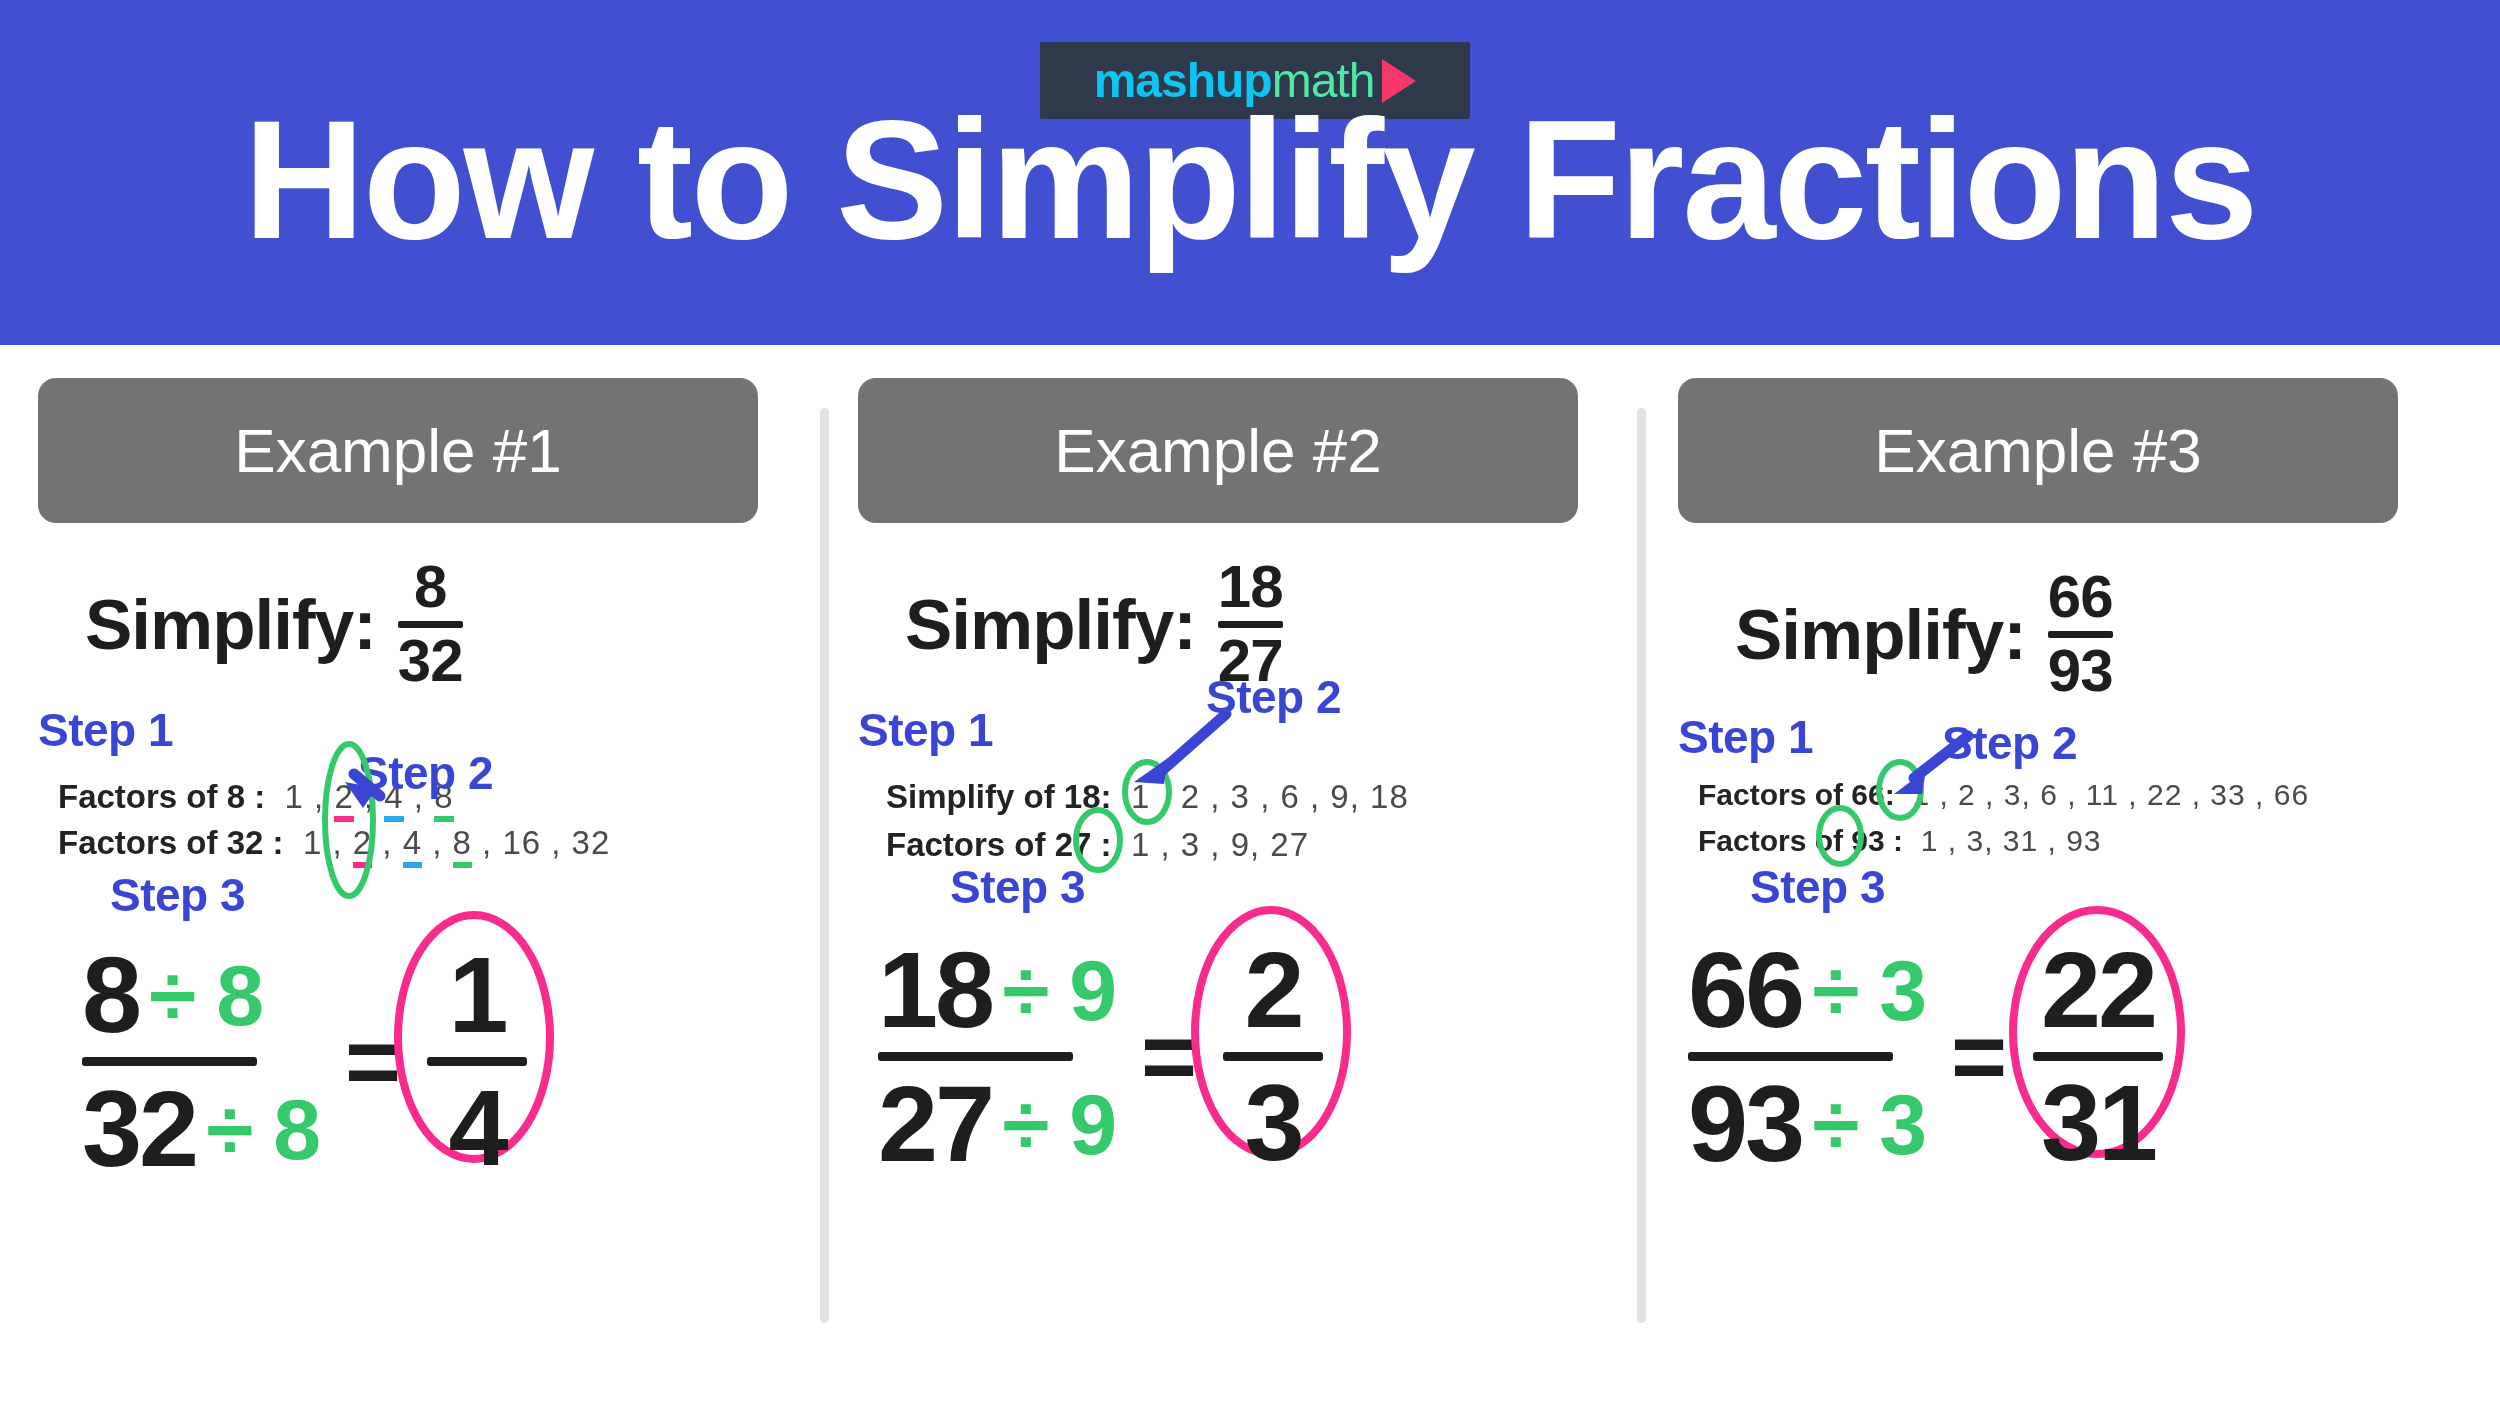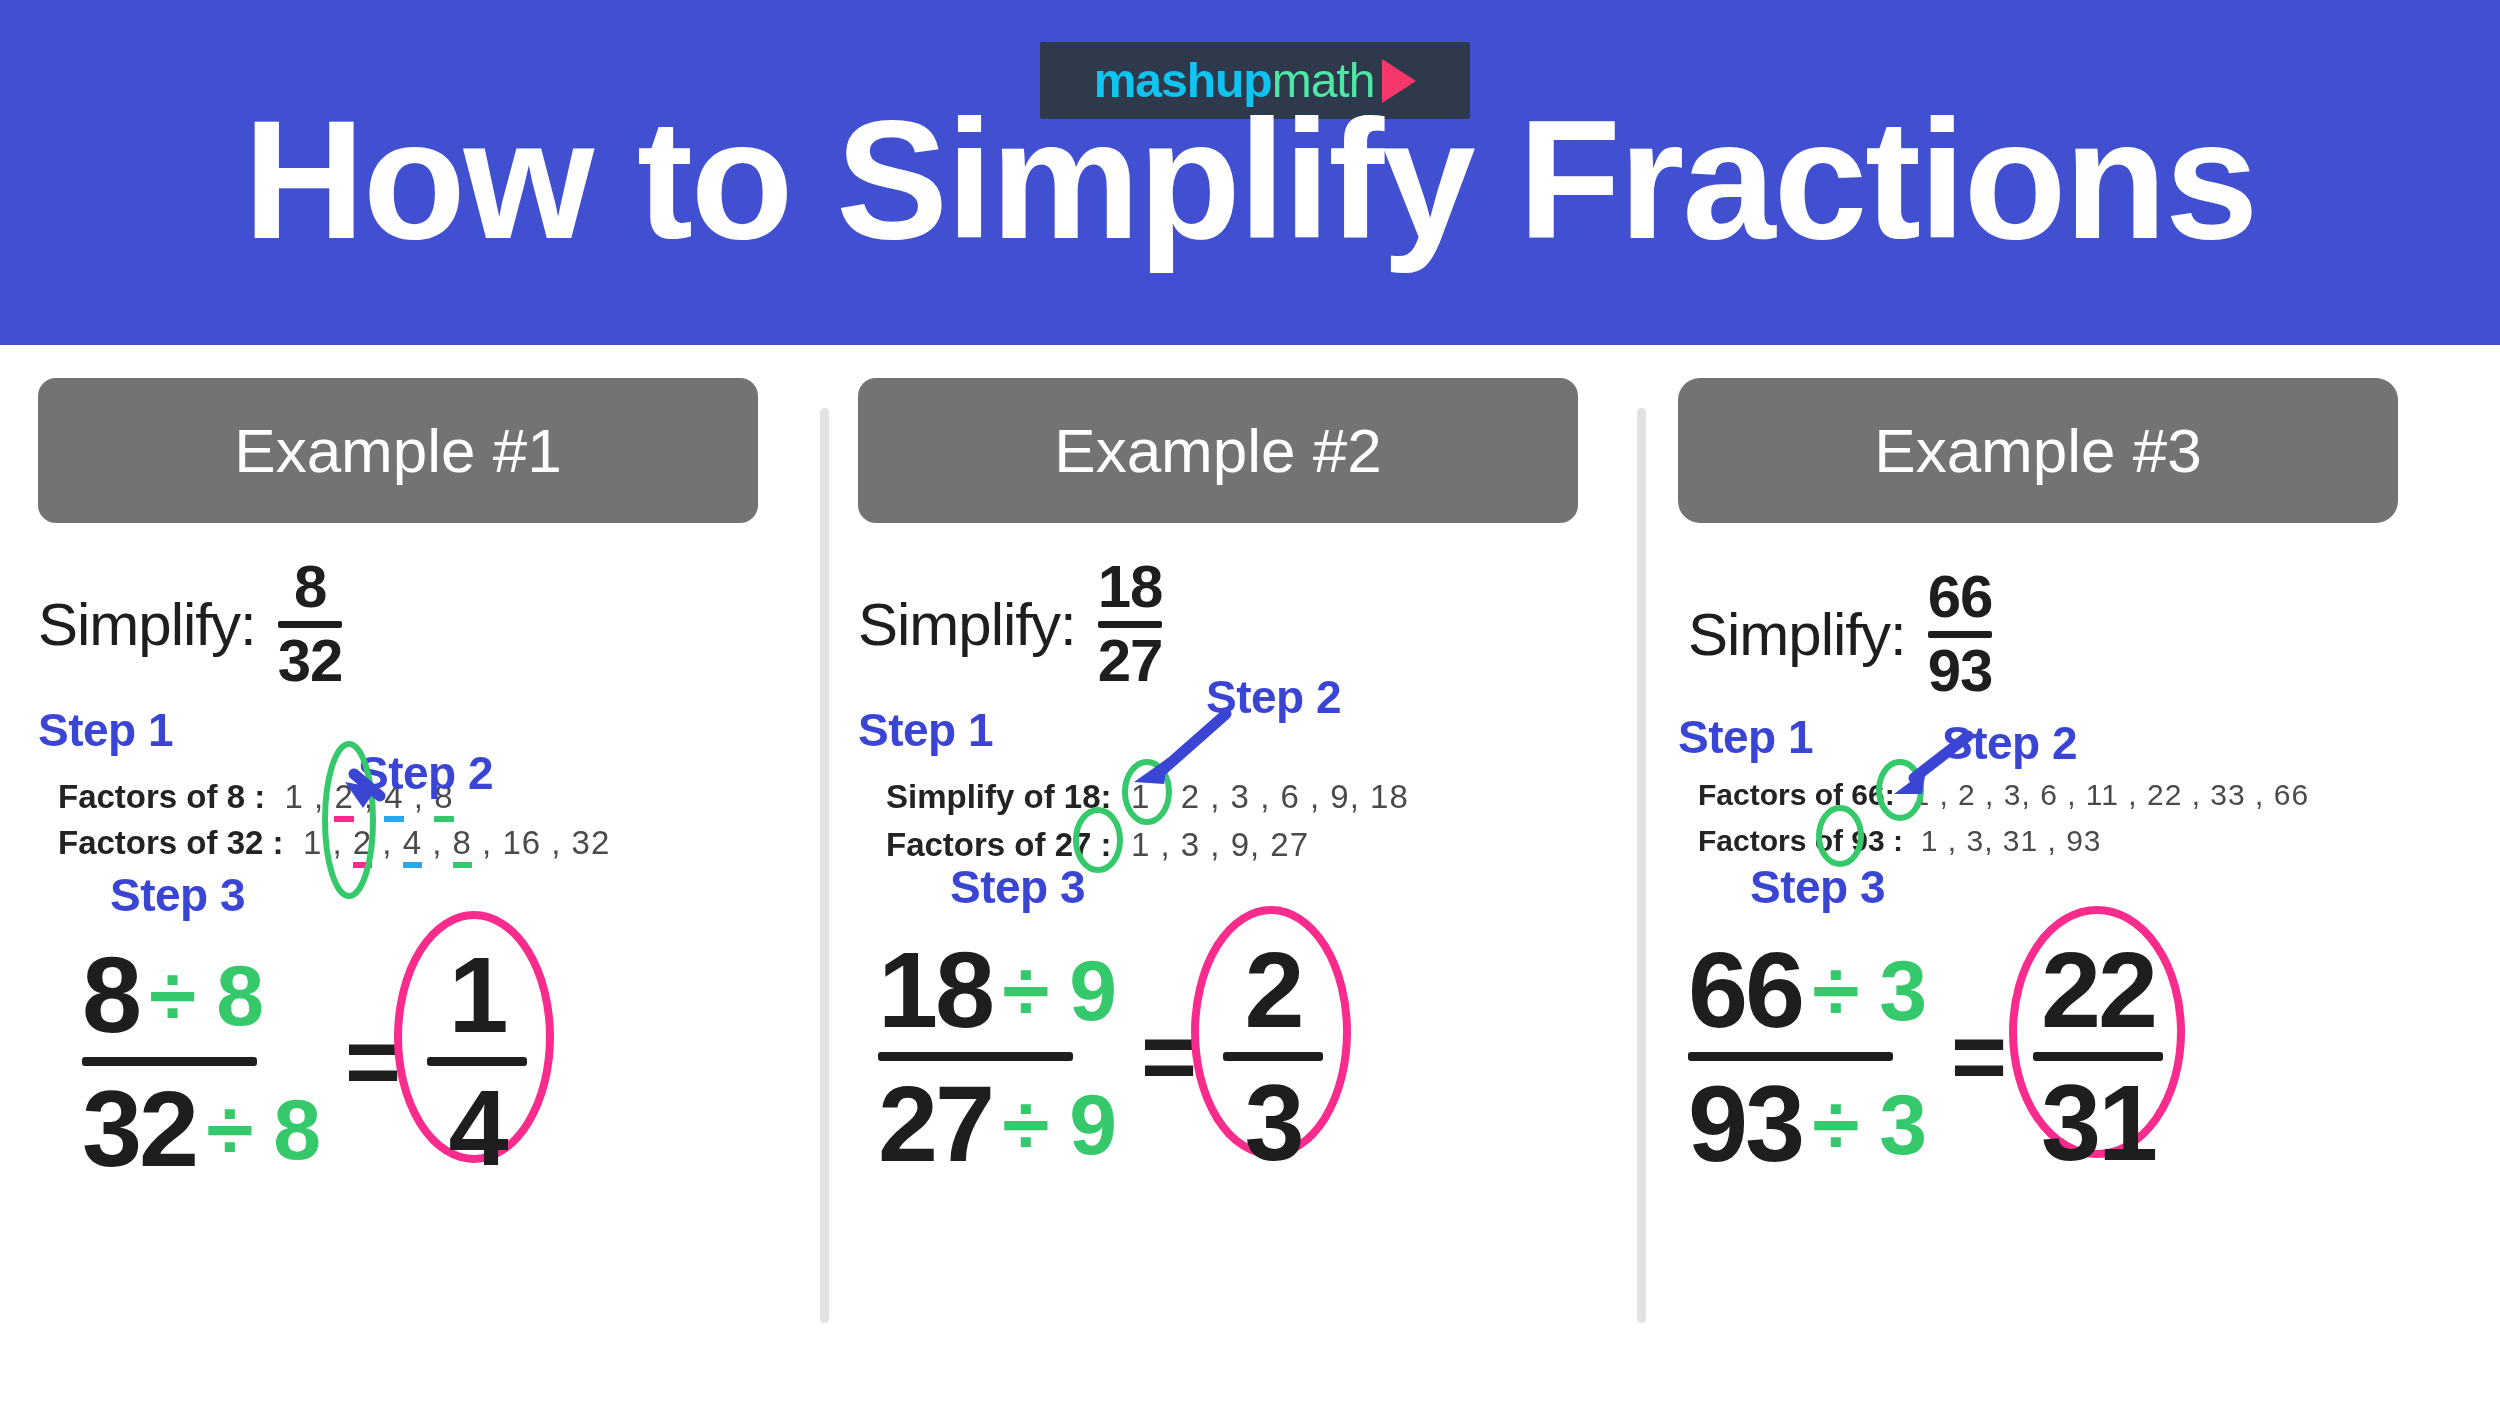--- a/index.html
+++ b/index.html
@@ -61,29 +61,30 @@
   .col.c3 { left: 1678px; }
 
   .ex-header {
     width: 720px; height: 145px;
     background: #737373;
     border-radius: 18px;
     display: flex; align-items: center; justify-content: center;
     color: #ffffff; font-size: 62px; font-weight: normal;
     letter-spacing: 0px;
   }
-  .col.c3 .ex-header { width: 720px; border-radius: 22px; }
+  .col.c3 .ex-header { width: 720px; }
 
   
   .simplify-row {
     position: absolute; display: flex; align-items: center; gap: 22px;
   }
   .simplify-label {
-    font-size: 60px; font-weight: normal; color: #1e1e1e;
+    font-size: 71px; font-weight: bold; color: #1e1e1e;
     letter-spacing: -1px;
+    margin-left: 47px;
   }
   .frac {
     display: inline-flex; flex-direction: column; align-items: center;
     line-height: 0.98;
   }
   .frac .num, .frac .den {
     font-size: 60px; font-weight: bold; color: #1e1e1e;
     letter-spacing: -1px;
   }
   .frac .bar { height: 7px; background: #1e1e1e; width: 100%; min-width: 62px; margin: 4px 0; border-radius: 2px; }

